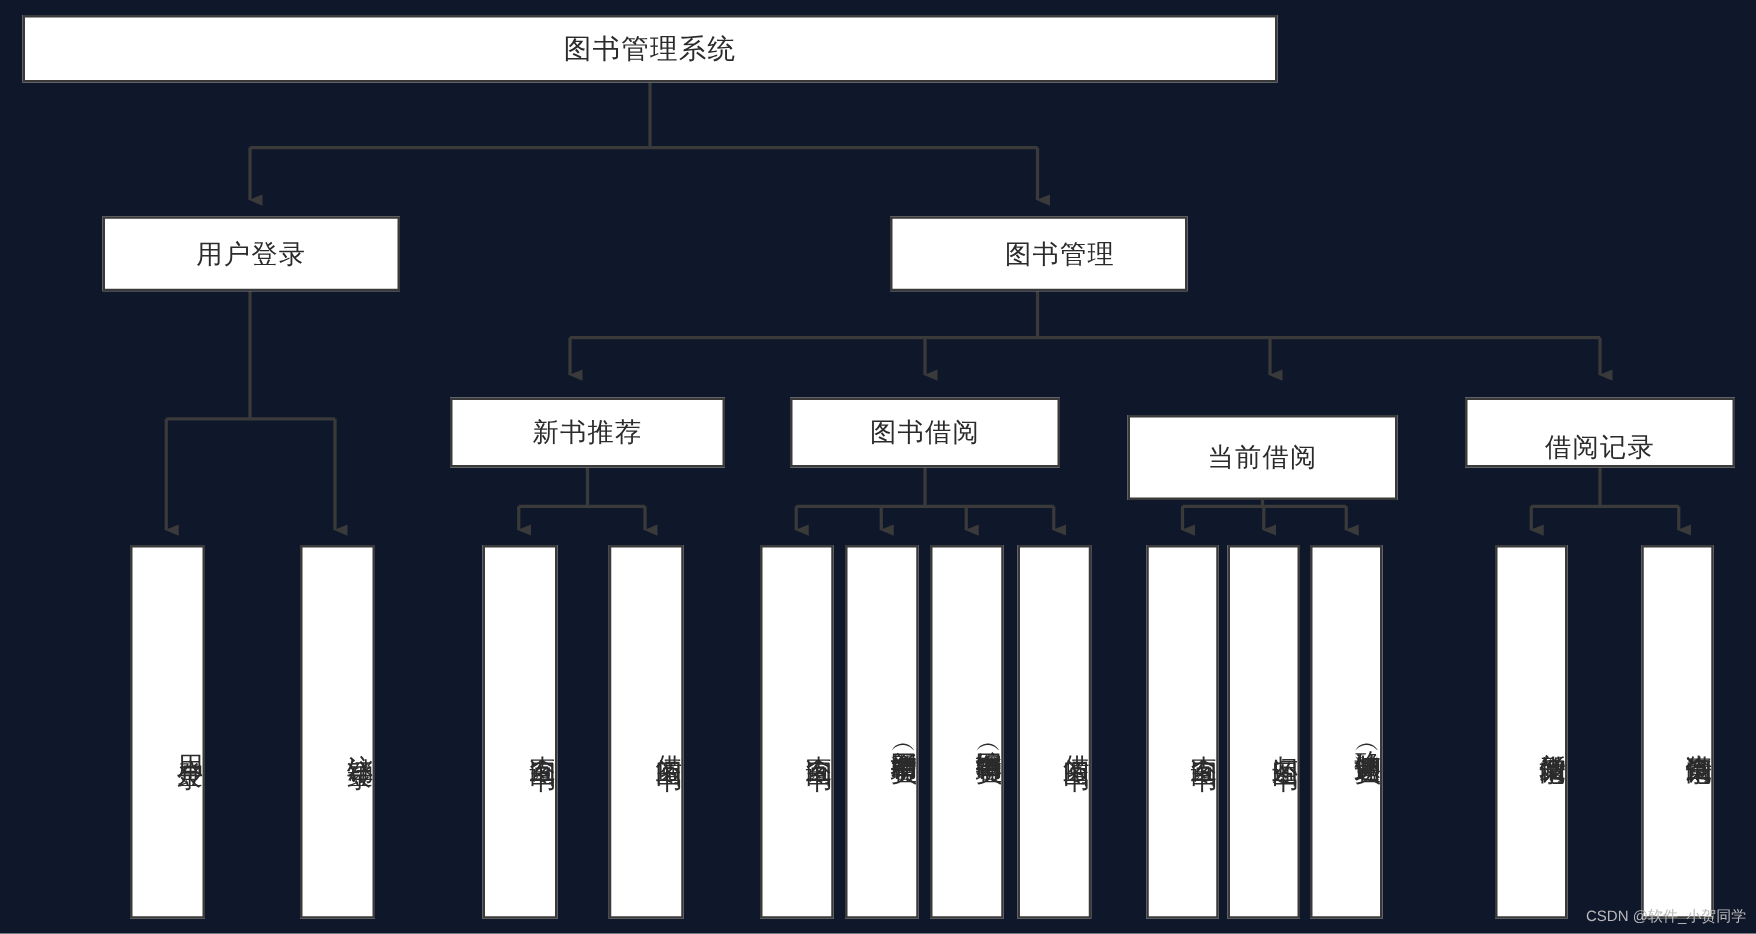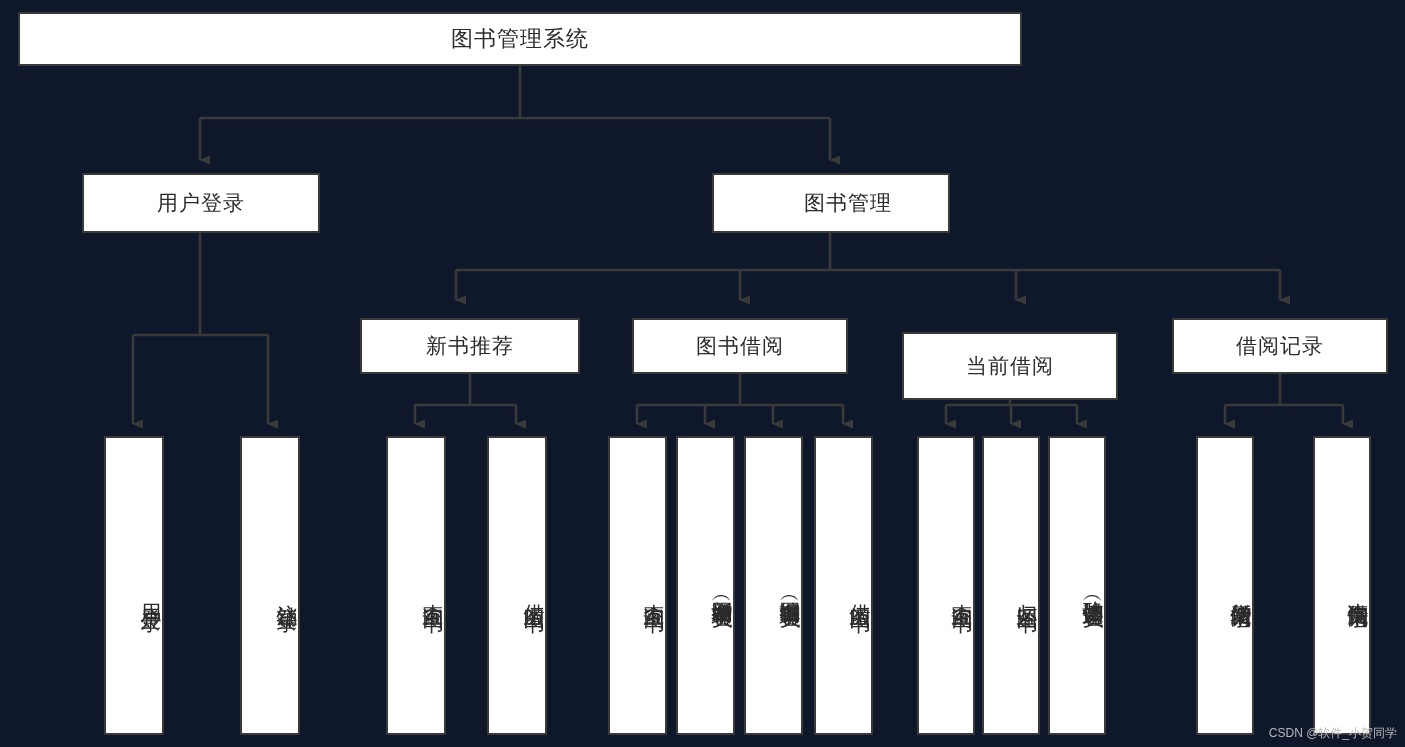--- a/index.html
+++ b/index.html
@@ -107,21 +107,21 @@
 
   <div class="node horiz" style="left:360px;top:318px;width:220px;height:56px;">
     <span>新书推荐</span>
   </div>
   <div class="node horiz" style="left:632px;top:318px;width:216px;height:56px;">
     <span>图书借阅</span>
   </div>
   <div class="node horiz" style="left:902px;top:318px;width:216px;height:68px;margin-top:14px;">
     <span>当前借阅</span>
   </div>
-  <div class="node horiz" style="left:1172px;top:318px;width:216px;height:56px;">
+  <div class="node horiz" style="left:1172px;top:318px;width:216px;height:56px;align-items:flex-end;">
     <span>借阅记录</span>
   </div>
 
   <div class="node leaf" style="left:104px;top:436px;width:60px;height:299px;">
     <span>用户登录</span>
   </div>
   <div class="node leaf" style="left:240px;top:436px;width:60px;height:299px;">
     <span>注销登录</span>
   </div>
 

